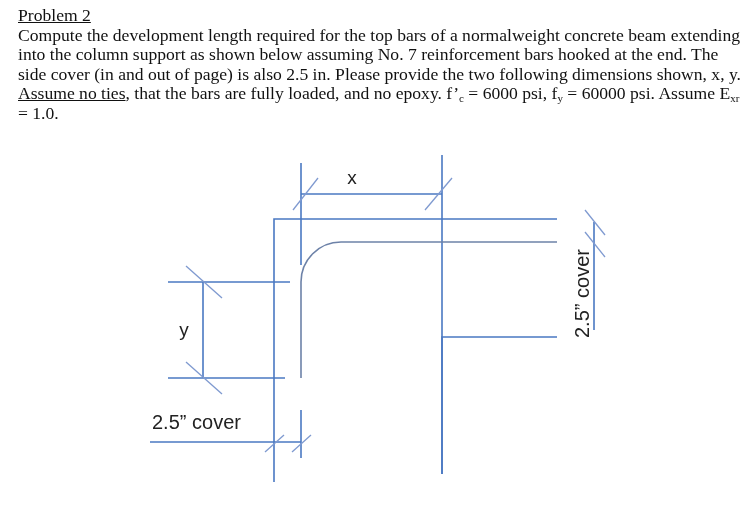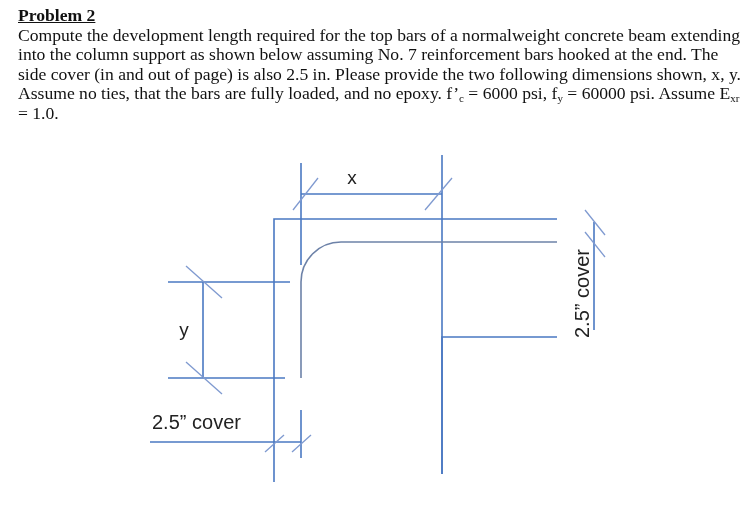--- a/index.html
+++ b/index.html
@@ -1,22 +1,22 @@
 <!DOCTYPE html>
 <html><head>
 <meta charset="utf-8">
 <style>
   html, body { margin: 0; padding: 0; background: #ffffff; }
   body { width: 752px; height: 505px; position: relative; overflow: hidden; }
   .problem {
     position: absolute; left: 18px; top: 6px; width: 725px;
     font-family: "Liberation Serif", serif; font-size: 17.6px; line-height: 19.6px; color: #111;
   }
-  .title { font-weight: bold; text-decoration: underline; display: block; }
-  .u { }
+  .title { font-weight: normal; text-decoration: underline; display: block; }
+  .u { text-decoration: underline; }
   sub { font-size: 11px; vertical-align: -3px; line-height: 0; }
   svg.fig { position: absolute; left: 0; top: 0; }
   .lbl { font-family: "Liberation Sans", sans-serif; fill: #222; }
 </style>
 </head>
 <body>
 
 <div class="problem">
   <span class="title">Problem 2</span>
   <span>Compute the development length required for the top bars of a normalweight concrete beam extending into the column support as shown below assuming No. 7 reinforcement bars hooked at the end. The side cover (in and out of page) is also 2.5 in. Please provide the two following dimensions shown, x, y. </span><span class="u">Assume no ties</span><span>, that the bars are fully loaded, and no epoxy. f’</span><sub>c</sub><span> = 6000 psi, f</span><sub>y</sub><span> = 60000 psi. Assume E</span><sub>xr</sub><span> = 1.0.</span>

